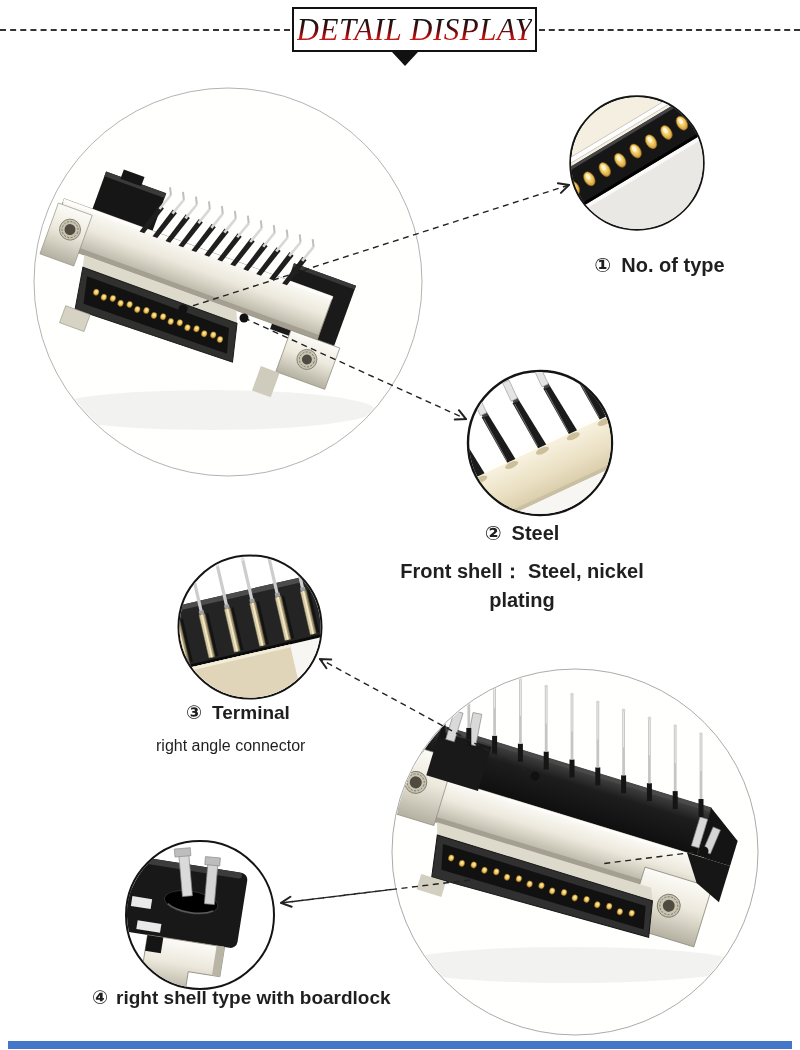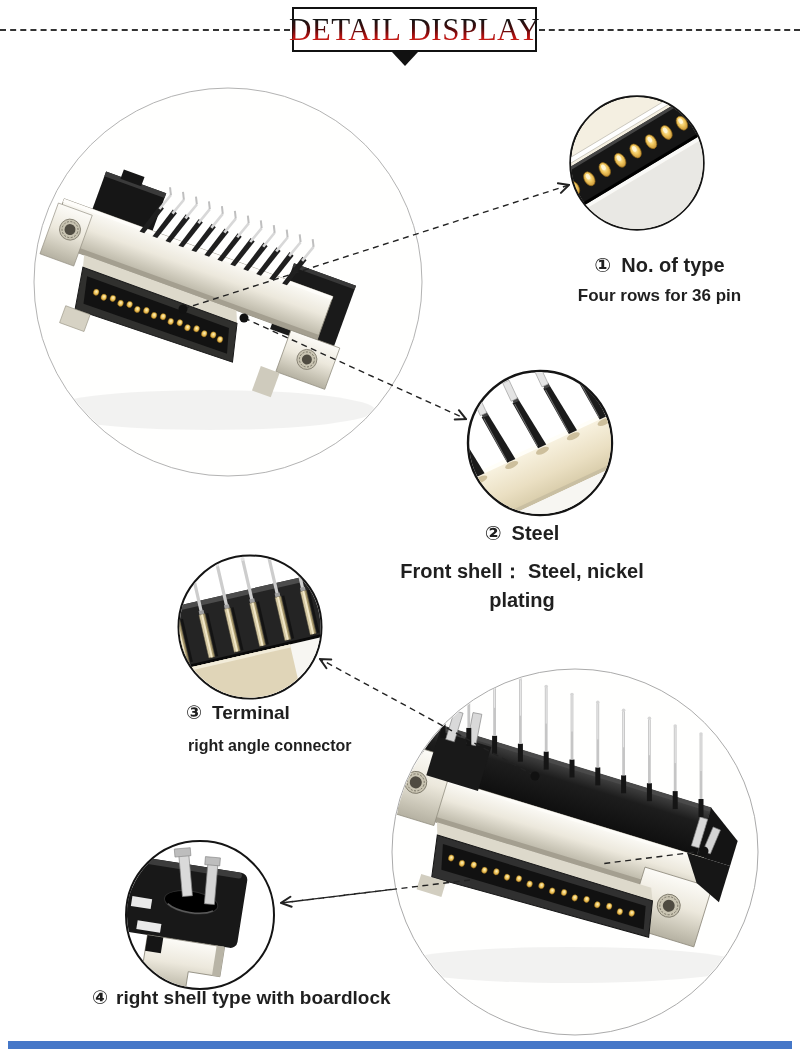--- a/index.html
+++ b/index.html
@@ -17,21 +17,21 @@
     color:var(--text);
   }
   .page{position:absolute;inset:0;}
   
   .dash{position:absolute;top:29px;border-top:2px dashed #333;height:0;}
   .dash-left{left:0;width:290px;}
   .dash-right{left:539px;width:261px;}
   .title-box{
     position:absolute;left:292px;top:7px;width:245px;height:45px;
     border:2px solid #111;background:#fff;
-    display:flex;align-items:center;justify-content:center;box-sizing:border-box;
+    display:flex;align-items:center;justify-content:center;box-sizing:border-box;font-style:italic;
   }
   .title-text{
     font-family:"Liberation Serif","DejaVu Serif",serif;
     font-size:31px;letter-spacing:.5px;white-space:nowrap;
     background:linear-gradient(180deg,#151515 22%,#4a0a0a 46%,#b50f0f 68%,#e03020 92%);
     -webkit-background-clip:text;background-clip:text;color:transparent;
   }
   .title-pointer{
     position:absolute;left:392px;top:52px;width:0;height:0;
     border-left:13px solid transparent;border-right:13px solid transparent;
@@ -46,21 +46,21 @@
   .anno .sub{font-weight:bold;}
   .t1{left:552px;top:253px;width:215px;text-align:center;}
   .t1 .head{font-size:20px;}
   .t1 .sub{font-size:17px;margin-top:9px;}
   .t2{left:372px;top:521px;width:300px;text-align:center;}
   .t2 .head{font-size:20px;margin-bottom:12px;}
   .t2 .sub{font-size:20px;line-height:29px;}
   .t3{left:156px;top:701px;width:230px;}
   .t3 .head{font-size:19px;justify-content:flex-start;padding-left:30px;margin-bottom:8px;}
   .t3 .sub{font-size:16px;line-height:28px;}
-  .t3 .sub.regular{font-weight:bold;margin-left:32px;}
+  .t3 .sub.regular{font-weight:normal;}
   .t4{left:92px;top:986px;width:400px;}
   .t4 .head{font-size:19px;justify-content:flex-start;gap:8px;}
   
   .bottom-bar{position:absolute;left:8px;top:1041px;width:784px;height:8px;background:var(--divider);}
 </style>
 </head>
 <body>
 
 <div class="page">
 
@@ -410,21 +410,20 @@
         </g>
       </g>
     </g>
   </svg>
 
   <div class="anno t1">
     <div class="head">
       <span class="num">①</span>
       <span>No. of type</span>
     </div>
-    <div class="sub">Four rows for 36 pin</div>
   </div>
 
   <div class="anno t2">
     <div class="head">
       <span class="num">②</span>
       <span>Steel</span>
     </div>
     <div class="sub">Front shell： Steel, nickel plating</div>
   </div>
 

